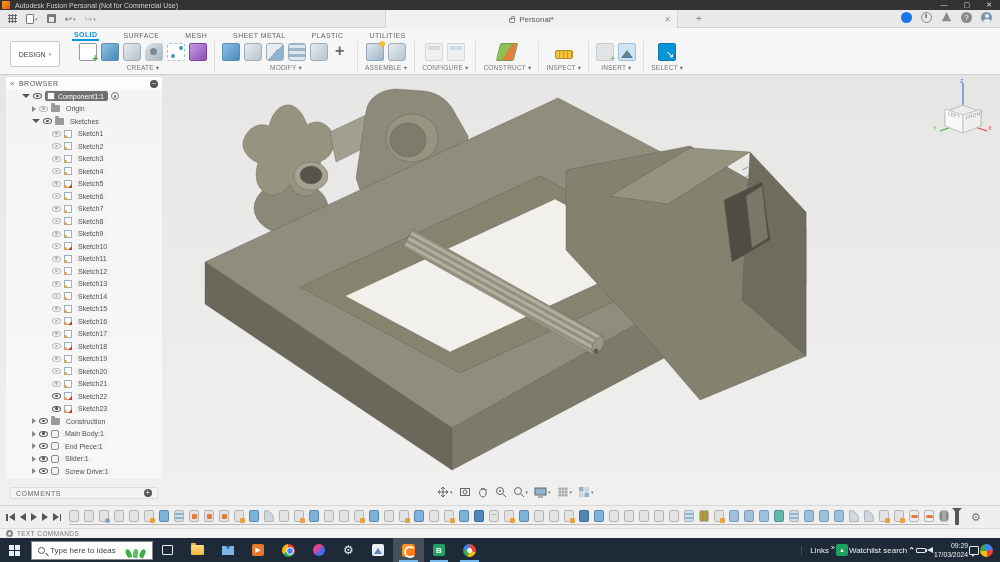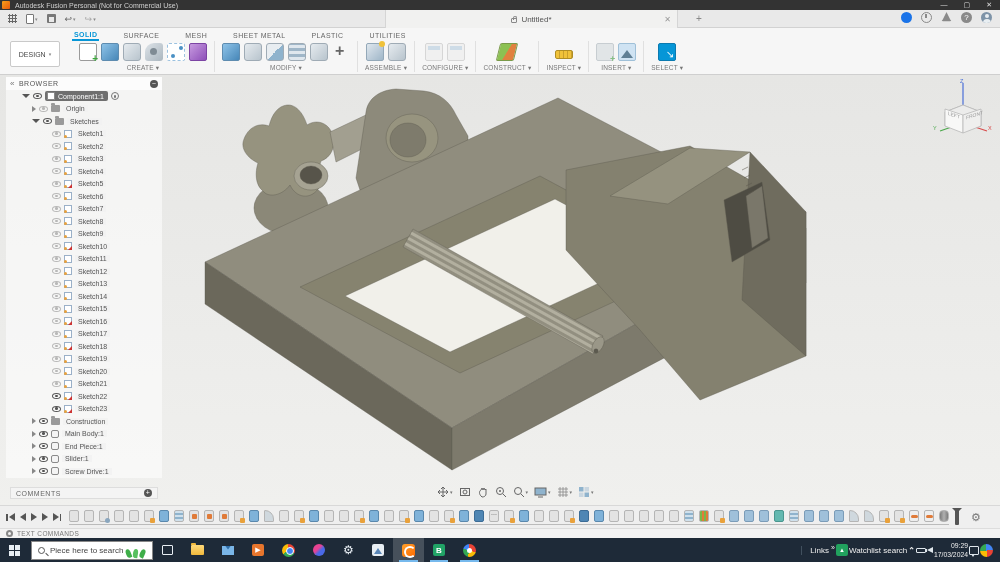--- a/index.html
+++ b/index.html
@@ -226,21 +226,21 @@
         <span class="undo-ic">↩</span>
         <span class="caret">▾</span>
       </span>
     <span class="qbtn">
         <span class="redo-ic">↪</span>
         <span class="caret">▾</span>
       </span>
   </div>
   <div id="doc-tab">
     <span class="lock-ic"></span>
-    <span>Untitled*</span>
+    <span>Personal*</span>
     <span class="close">✕</span>
   </div>
   <span class="newtab abs">+</span>
   <span class="acct abs">
     <span class="dot ext-ic"></span>
     <span class="dot clock-ic"></span>
     <span class="dot bell-ic"></span>
     <span class="dot help-ic">?</span>
     <span class="dot avatar-ic"></span>
   </span>
@@ -821,21 +821,21 @@
   <div class="tb-btn">
     <span class="win-logo">
         <i></i>
         <i></i>
         <i></i>
         <i></i>
       </span>
   </div>
   <div id="search-box">
     <span class="mag"></span>
-    <span>Piece here to search</span>
+    <span>Type here to ideas</span>
     <span class="plant">
         <i></i>
         <i></i>
         <i></i>
       </span>
   </div>
   <div class="tb-btn">
       <span class="taskview-ic"></span>
     </div>
   <div class="tb-btn">

